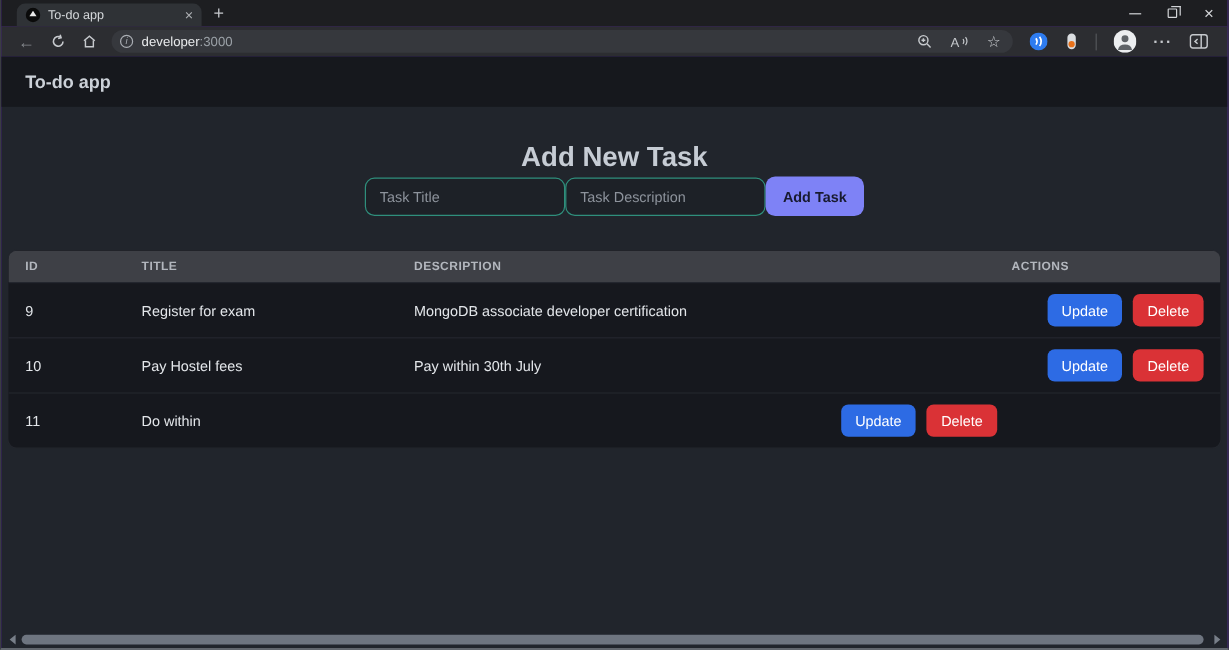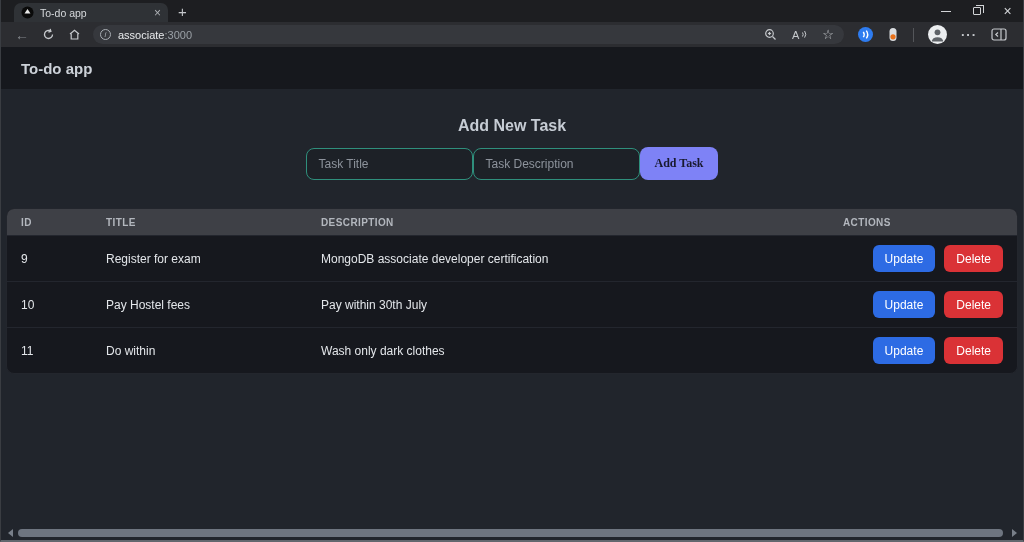--- a/index.html
+++ b/index.html
@@ -39,31 +39,31 @@
   .ext-area { display:flex; align-items:center; gap:14px; margin:0 8px; }
   .vdivider { width:1px; height:14px; background:#54565a; }
   .more-glyph { font-size:13px; font-weight:bold; color:#c6c9cd; letter-spacing:1px; }
 
   
   .page { flex:1; background:#21252c; position:relative; overflow:hidden; }
   .app-header { height:42px; background:#16181d; display:flex; align-items:center; padding:0 20px; }
   .app-header-title { font-size:15px; font-weight:700; color:#ccd1d8; }
 
   .form-section { padding-top:28px; }
-  .form-heading { text-align:center; font-size:16px; font-weight:700; color:#c6ccd4; height:20px; }
+  .form-heading { text-align:center; font-size:23px; font-weight:700; color:#c6ccd4; height:20px; }
   .form-row { display:flex; justify-content:center; align-items:center; gap:0; margin-top:10px; }
   .task-input { width:167px; height:32px; background:rgba(0,0,0,0.10); border:1px solid #2f8f7c;
                 border-radius:8px; padding:0 11px; color:#dfe3e8; font-size:12px; outline:none;
                 font-family:"Liberation Sans", sans-serif; }
   .task-input::placeholder { color:#8d939c; }
   .add-task-btn { height:33px; padding:0 14px; background:#7e82f6; color:#181a2f; border:none;
-                  border-radius:8px; font-size:12px; font-weight:700; font-family:Liberation Serif, serif; }
+                  border-radius:8px; font-size:12px; font-weight:700; font-family:Liberation Sans, sans-serif; }
 
   .table-card { margin:28px 5px 0; background:#16181e; border-radius:8px; overflow:hidden; border:1px solid #23262d; }
-  .thead, .trow { display:grid; grid-template-columns:85px 215px 1fr 160px; align-items:center; padding:0 14px; }
+  .thead, .trow { display:grid; grid-template-columns:85px 215px 1fr 160px; align-items:center; padding:0 14px;gap:12px; }
   .thead { height:26px; background:#3e4046; }
   .th { font-size:10px; font-weight:700; color:#b3b7be; letter-spacing:0.4px; }
   .th-actions { text-align:left; }
   .trow { height:46px; border-top:1px solid #23262e; font-size:12px; color:#e3e6ea; }
   .actions-cell { display:flex; justify-content:flex-end; gap:9px; }
   .row-btn { color:#fff; border:none; border-radius:6px; height:27px; padding:0 12px; font-size:12px;
              font-family:"Liberation Sans", sans-serif; }
   .btn-update { background:#2d6be4; }
   .btn-delete { background:#da3236; }
 
@@ -112,21 +112,21 @@
     </span>
     <span class="tool-icon">
       <svg width="13" height="13" viewBox="0 0 13 13" fill="none" stroke="#c6c9cd" stroke-width="1.2">
           <path d="M2 6 L6.5 2.2 L11 6"></path>
           <path d="M3.2 5.5 V11 H9.8 V5.5"></path>
         </svg>
     </span>
 
     <div class="addressbar">
       <span class="info-icon">i</span>
-      <span class="url"><span>associate</span><span class="url-port">:3000</span></span>
+      <span class="url"><span>developer</span><span class="url-port">:3000</span></span>
       <span class="addr-spacer"></span>
       <span class="addr-icons">
         <span style="display:flex">
           <svg width="13" height="13" viewBox="0 0 13 13" fill="none" stroke="#c6c9cd" stroke-width="1.2">
               <circle cx="5.5" cy="5.5" r="3.8"></circle>
               <line x1="8.5" y1="8.5" x2="11.5" y2="11.5"></line>
               <line x1="3.9" y1="5.5" x2="7.1" y2="5.5"></line>
               <line x1="5.5" y1="3.9" x2="5.5" y2="7.1"></line>
             </svg>
         </span>
@@ -210,21 +210,20 @@
     <span>Pay within 30th July</span>
     <span class="actions-cell">
       <button class="row-btn btn-update">Update</button>
       <button class="row-btn btn-delete">Delete</button>
     </span>
   </div>
 
   <div class="trow">
     <span>11</span>
     <span>Do within</span>
-    <span>Wash only dark clothes</span>
     <span class="actions-cell">
       <button class="row-btn btn-update">Update</button>
       <button class="row-btn btn-delete">Delete</button>
     </span>
   </div>
 </div>
     </div>
 
     <div class="hscrollbar">
       <span class="sb-arrow sb-arrow-left"></span>

